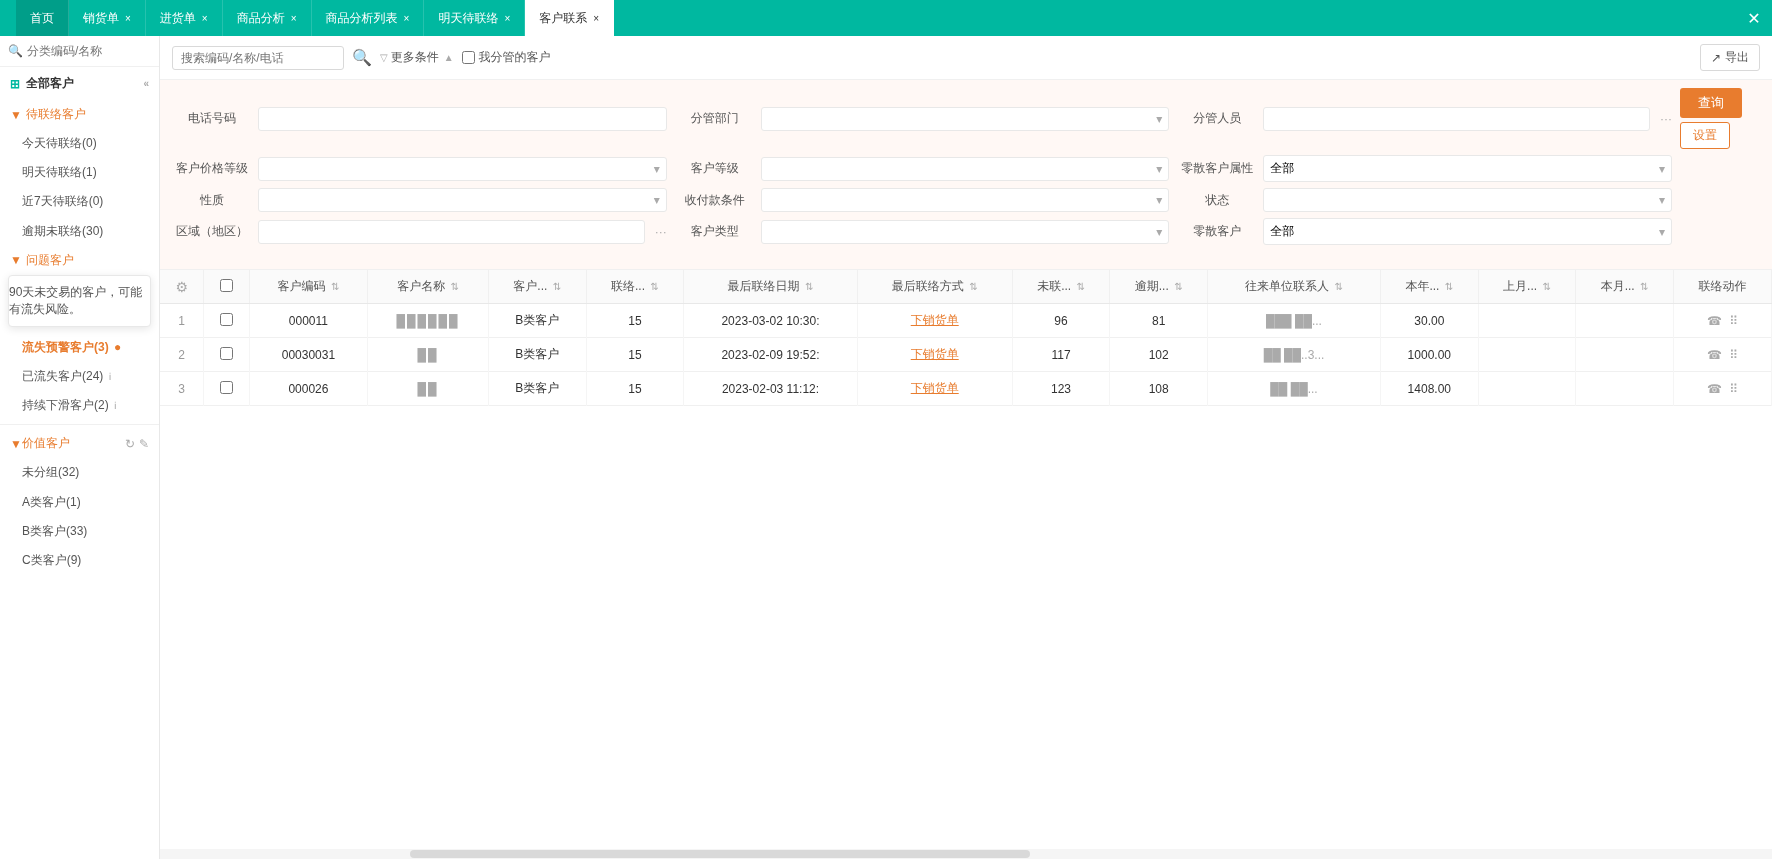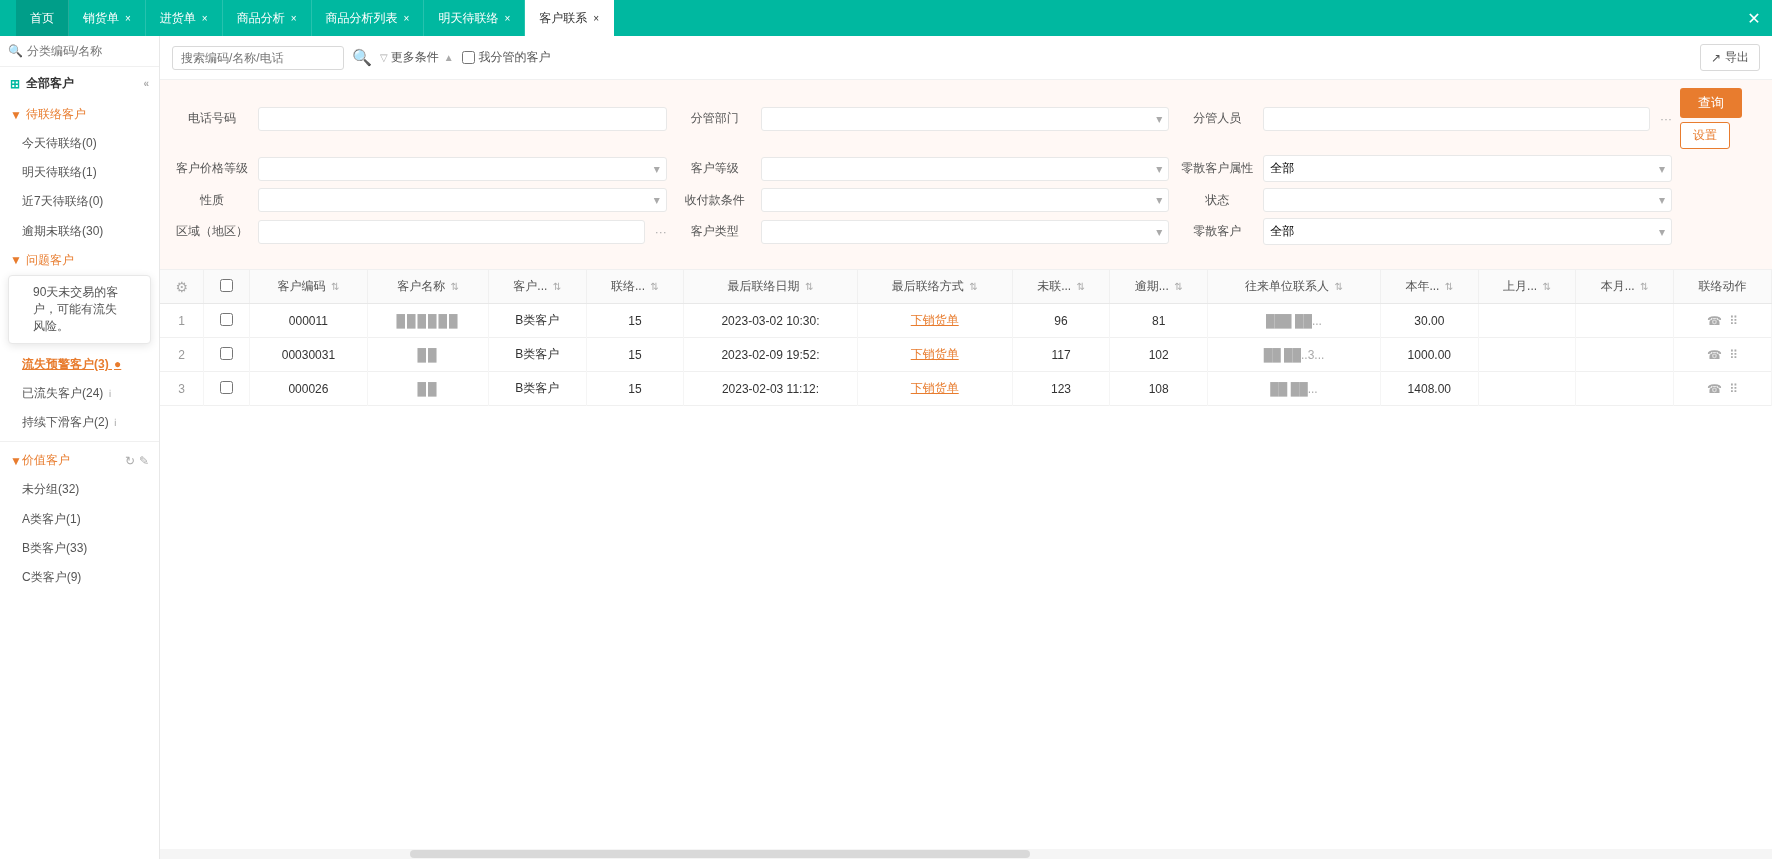--- a/index.html
+++ b/index.html
@@ -75,27 +75,27 @@
       cursor: pointer;
       font-size: 12px;
     }
     .sidebar-section-title .arrow { margin-right: 4px; }
     .sidebar-item {
       padding: 5px 10px 5px 22px;
       color: #555;
       cursor: pointer;
       line-height: 1.6;
     }
-    .sidebar-item.active { color: #e87c2e; font-weight: bold; text-decoration: underline; }
+    .sidebar-item.active { color: #e87c2e; font-weight: bold; }
     .sidebar-divider { height: 1px; background: #f0f0f0; margin: 4px 0; }
     .tooltip-box {
       background: #fff;
       border: 1px solid #e8e8e8;
       border-radius: 4px;
-      padding: 8px 24px;
+      padding: 8px 0;
       color: #555;
       font-size: 12px;
       margin: 0 8px 6px 8px;
       box-shadow: 0 2px 8px rgba(0,0,0,0.1);
     }
     .sidebar-section-row {
       display: flex;
       align-items: center;
       padding: 6px 10px;
       color: #e87c2e;

